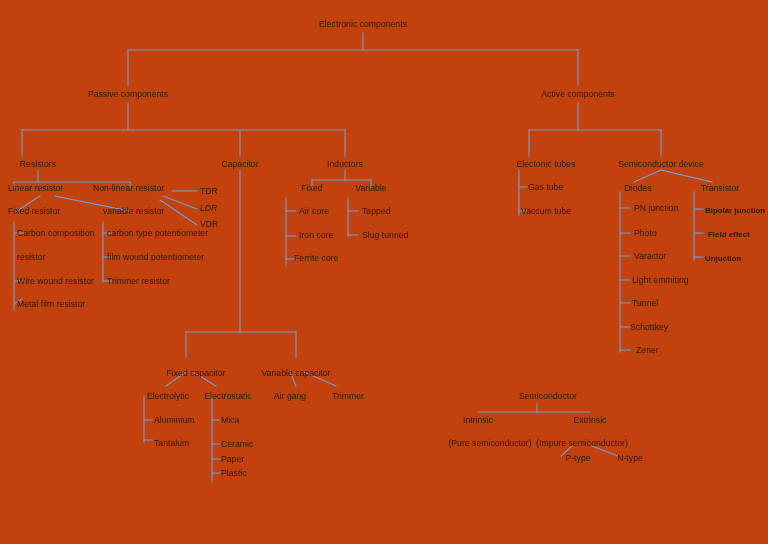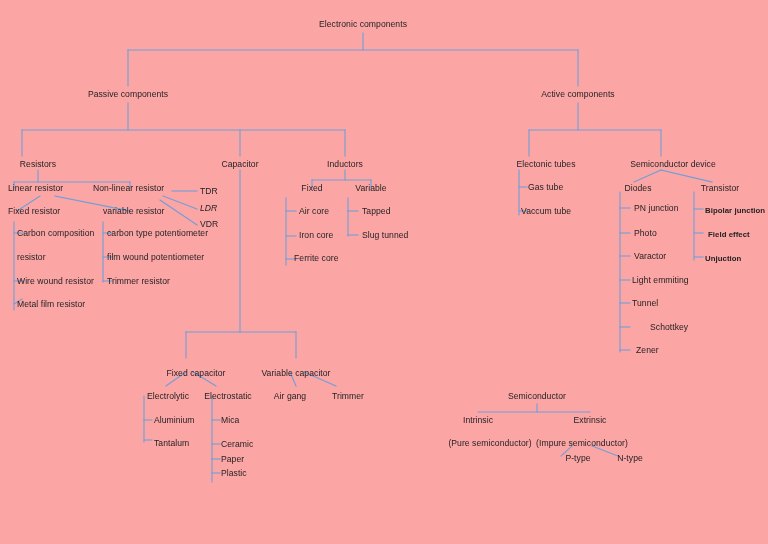--- a/index.html
+++ b/index.html
@@ -5,21 +5,21 @@
 <style>
   html, body {
     margin: 0;
     padding: 0;
     background: #ffffff;
   }
   #canvas {
     position: relative;
     width: 768px;
     height: 544px;
-    background: #fca5a5;
+    background: #c2410c;
     font-family: "Liberation Sans", sans-serif;
     color: #1a1a1a;
     overflow: hidden;
   }
   #wires {
     position: absolute;
     left: 0;
     top: 0;
     width: 768px;
     height: 544px;
@@ -151,21 +151,21 @@
   <div class="node c" style="left:363px; top:19px;">Electronic components</div>
 
   <div class="node c" style="left:128px; top:89px;">Passive components</div>
   <div class="node c" style="left:578px; top:89px;">Active components</div>
 
   <div class="node c" style="left:38px; top:159px;">Resistors</div>
   <div class="node c" style="left:240px; top:159px;">Capacitor</div>
   <div class="node c" style="left:345px; top:159px;">Inductors</div>
 
   <div class="node c" style="left:546px; top:159px;">Electonic tubes</div>
-  <div class="node c" style="left:661px; top:159px;margin-left:12px;">Semiconductor device</div>
+  <div class="node c" style="left:661px; top:159px;">Semiconductor device</div>
 
   <div class="node l" style="left:8px; top:183px;">Linear resistor</div>
   <div class="node l" style="left:93px; top:183px;">Non-linear resistor</div>
 
   <div class="node l" style="left:200px; top:186px;">TDR</div>
   <div class="node l" style="left:200px; top:203px;font-style:italic;">LDR</div>
   <div class="node l" style="left:200px; top:219px;">VDR</div>
 
   <div class="node l" style="left:8px; top:206px;">Fixed resistor</div>
   <div class="node l" style="left:103px; top:206px;">variable resistor</div>
@@ -193,21 +193,21 @@
   <div class="node l" style="left:521px; top:206px;">Vaccum tube</div>
 
   <div class="node c" style="left:638px; top:183px;">Diodes</div>
   <div class="node c" style="left:720px; top:183px;">Transistor</div>
 
   <div class="node l" style="left:634px; top:203px;">PN junction</div>
   <div class="node l" style="left:634px; top:228px;">Photo</div>
   <div class="node l" style="left:634px; top:251px;">Varactor</div>
   <div class="node l" style="left:632px; top:275px;">Light emmiting</div>
   <div class="node l" style="left:632px; top:298px;">Tunnel</div>
-  <div class="node l" style="left:630px; top:322px;margin-left:20px;">Schottkey</div>
+  <div class="node l" style="left:630px; top:322px;">Schottkey</div>
   <div class="node l" style="left:636px; top:345px;">Zener</div>
 
   <div class="node l bold" style="left:705px; top:205px;">Bipolar junction</div>
   <div class="node l bold" style="left:708px; top:229px;">Field effect</div>
   <div class="node l bold" style="left:705px; top:253px;">Unjuction</div>
 
   <div class="node c" style="left:196px; top:368px;">Fixed capacitor</div>
   <div class="node c" style="left:296px; top:368px;">Variable capacitor</div>
 
   <div class="node c" style="left:168px; top:391px;">Electrolytic</div>
@@ -216,21 +216,21 @@
   <div class="node c" style="left:348px; top:391px;">Trimmer</div>
 
   <div class="node l" style="left:154px; top:415px;">Aluminium</div>
   <div class="node l" style="left:154px; top:438px;">Tantalum</div>
 
   <div class="node l" style="left:221px; top:415px;text-align:right;">Mica</div>
   <div class="node l" style="left:221px; top:439px;">Ceramic</div>
   <div class="node l" style="left:221px; top:454px;">Paper</div>
   <div class="node l" style="left:221px; top:468px;">Plastic</div>
 
-  <div class="node c" style="left:537px; top:391px;">Semiconductor</div>
+  <div class="node c" style="left:548px; top:391px;">Semiconductor</div>
   <div class="node c" style="left:478px; top:415px;">Intrinsic</div>
   <div class="node c" style="left:590px; top:415px;">Extrinsic</div>
   <div class="node c" style="left:490px; top:438px;">(Pure semiconductor)</div>
   <div class="node c" style="left:582px; top:438px;">(Impure semiconductor)</div>
   <div class="node c" style="left:578px; top:453px;">P-type</div>
   <div class="node c" style="left:630px; top:453px;">N-type</div>
 
 </div>
 
 </body></html>

